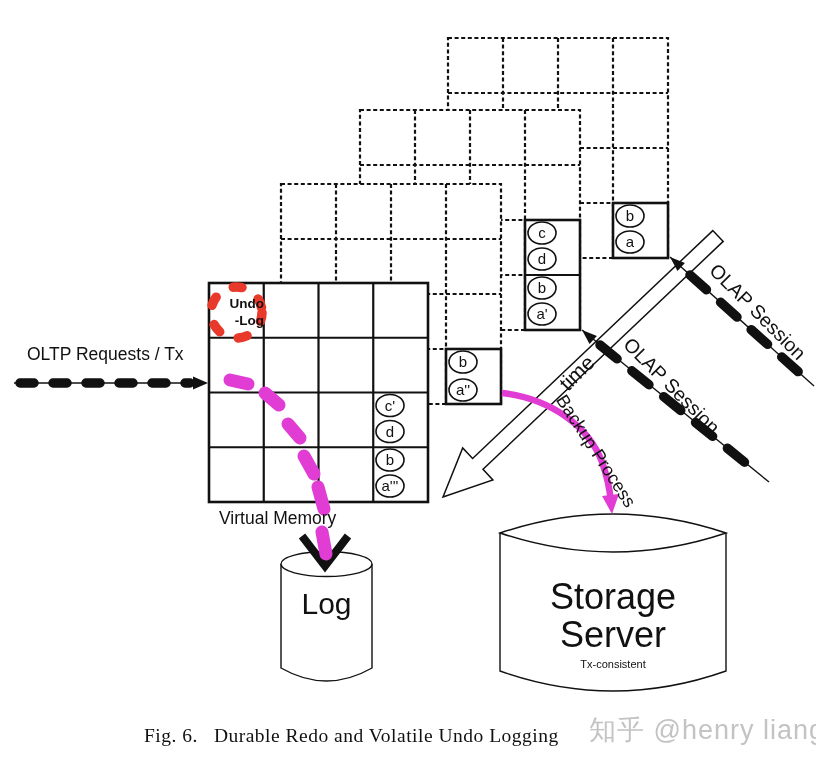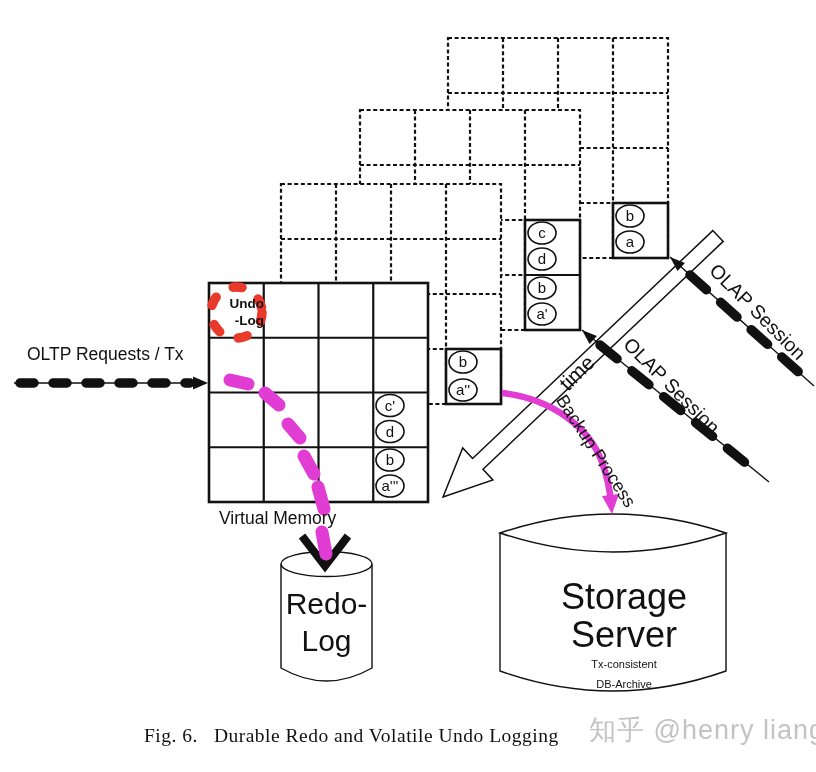--- a/index.html
+++ b/index.html
@@ -6,21 +6,21 @@
   body{width:816px;height:772px;position:relative;background:#ffffff;overflow:hidden;
        font-family:"Liberation Sans",sans-serif;}
   #stage{position:absolute;left:0;top:0;width:816px;height:772px;}
   svg{position:absolute;left:0;top:0;z-index:1;}
   .lbl{position:absolute;z-index:4;color:#111;white-space:nowrap;}
   .oltp-lbl{left:27px;top:344px;font-size:17.5px;}
   .undo-lbl{left:209px;top:296px;width:55px;text-align:right;font-size:13.5px;
             font-weight:bold;line-height:16.5px;z-index:4;}
   .vm-lbl{left:219px;top:508px;width:219px;text-align:left;font-size:17.5px;}
   .redo-lbl{left:281px;top:585px;width:91px;text-align:center;font-size:30px;line-height:37px;}
-  .storage-lbl{left:500px;top:578px;width:226px;text-align:center;padding-left:11px;}
+  .storage-lbl{left:500px;top:578px;width:226px;text-align:center;}
   .storage-lbl .big{font-size:36px;line-height:38px;}
   .storage-lbl .small{font-size:11px;line-height:20px;font-weight:500;}
   .time-lbl{left:547px;top:361px;width:60px;text-align:center;font-size:21px;
             transform:rotate(-45deg);}
   .olap1-lbl{left:721px;top:259px;font-size:19.5px;transform:rotate(45deg);transform-origin:0 0;}
   .olap2-lbl{left:635px;top:333px;font-size:19.5px;transform:rotate(45deg);transform-origin:0 0;}
   .backup-lbl{left:569px;top:391px;font-size:18px;transform:rotate(57deg);transform-origin:0 0;}
   .caption{left:144px;top:725px;font-family:"Liberation Serif",serif;font-size:19.5px;
            letter-spacing:0.5px;z-index:6;}
   .caption .cap-text{margin-left:16px;}
@@ -172,29 +172,27 @@
 <div class="lbl oltp-lbl">OLTP Requests / Tx</div>
 
 <div class="lbl undo-lbl">
   <div>Undo</div>
   <div>-Log</div>
 </div>
 
 <div class="lbl vm-lbl">Virtual Memory</div>
 
 <div class="lbl redo-lbl">
-  <div>Redo-</div>
   <div>Log</div>
 </div>
 
 <div class="lbl storage-lbl">
   <div class="big">Storage</div>
   <div class="big">Server</div>
   <div class="small">Tx-consistent</div>
-  <div class="small">DB-Archive</div>
 </div>
 
 <div class="lbl time-lbl">time</div>
 <div class="lbl olap1-lbl">OLAP Session</div>
 <div class="lbl olap2-lbl">OLAP Session</div>
 <div class="lbl backup-lbl">Backup Process</div>
 
 <div class="lbl watermark">知乎 @henry liang</div>
 
 <div class="lbl caption">

